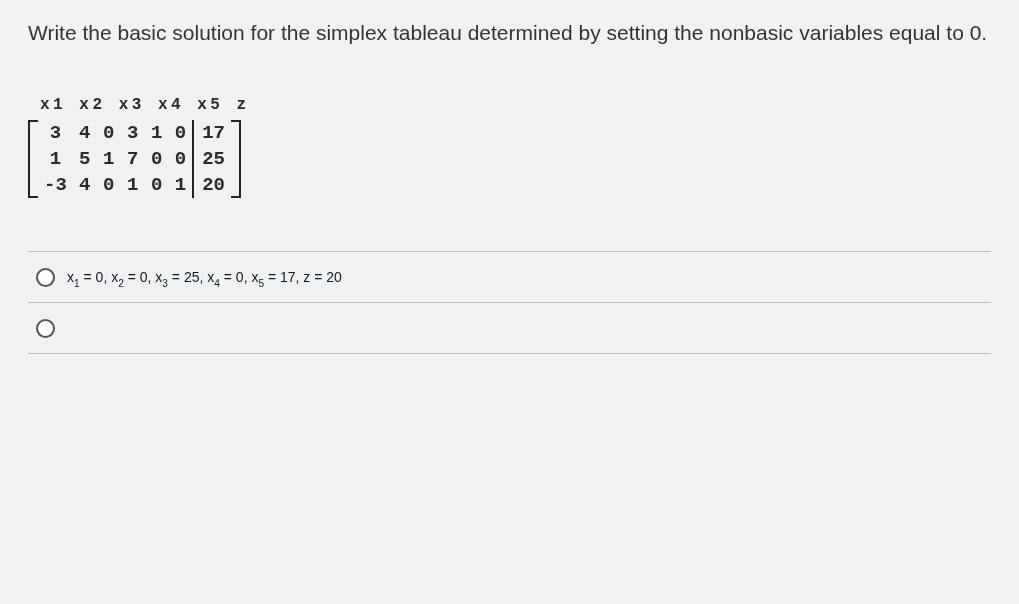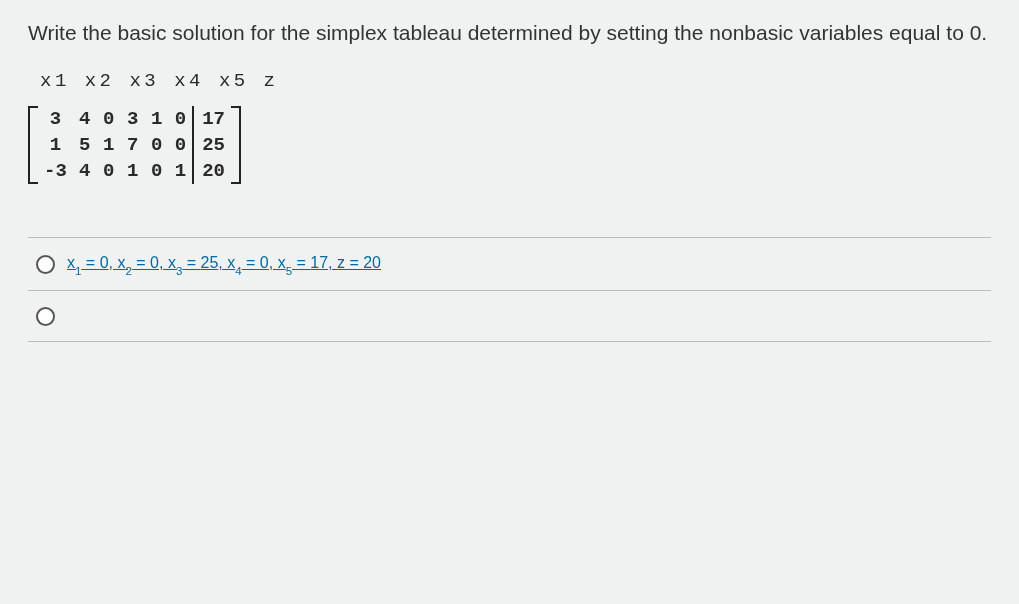--- a/index.html
+++ b/index.html
@@ -13,32 +13,32 @@
       background: #f0f2f2;
       font-family: Arial, Helvetica, sans-serif;
       color: #2a2a2a;
       padding: 18px 28px;
       position: relative;
     }
     .question-text {
       font-size: 21px;
       line-height: 1.45;
       color: #333;
-      margin-bottom: 22px;
+      margin-bottom: 48px;
     }
     .tableau-section {
       margin-bottom: 48px;
       font-family: 'Courier New', Courier, monospace;
     }
     .tableau-header {
-      font-size: 19px;
-      font-weight: normal;
+      font-size: 16px;
+      font-weight: bold;
       letter-spacing: 3.5px;
       padding-left: 12px;
-      margin-bottom: 14px;
+      margin-bottom: 6px;
     }
     .matrix-wrap {
       display: inline-block;
       position: relative;
       padding: 0 10px;
     }
     .matrix-wrap::before,
     .matrix-wrap::after {
       content: '';
       position: absolute;
@@ -82,23 +82,22 @@
     }
     .radio {
       width: 19px;
       height: 19px;
       border: 2px solid #555;
       border-radius: 50%;
       flex-shrink: 0;
       background: #fff;
     }
     .option-text {
-      font-size: 16px;
-      color: #0369a1;
-      text-decoration: underline;
+      font-size: 14px;
+      color: #0f172a;
     }
     .sub {
       font-size: 0.72em;
       vertical-align: sub;
       position: relative;
       top: 2px;
     }
   </style>
 </head>
 <body>

